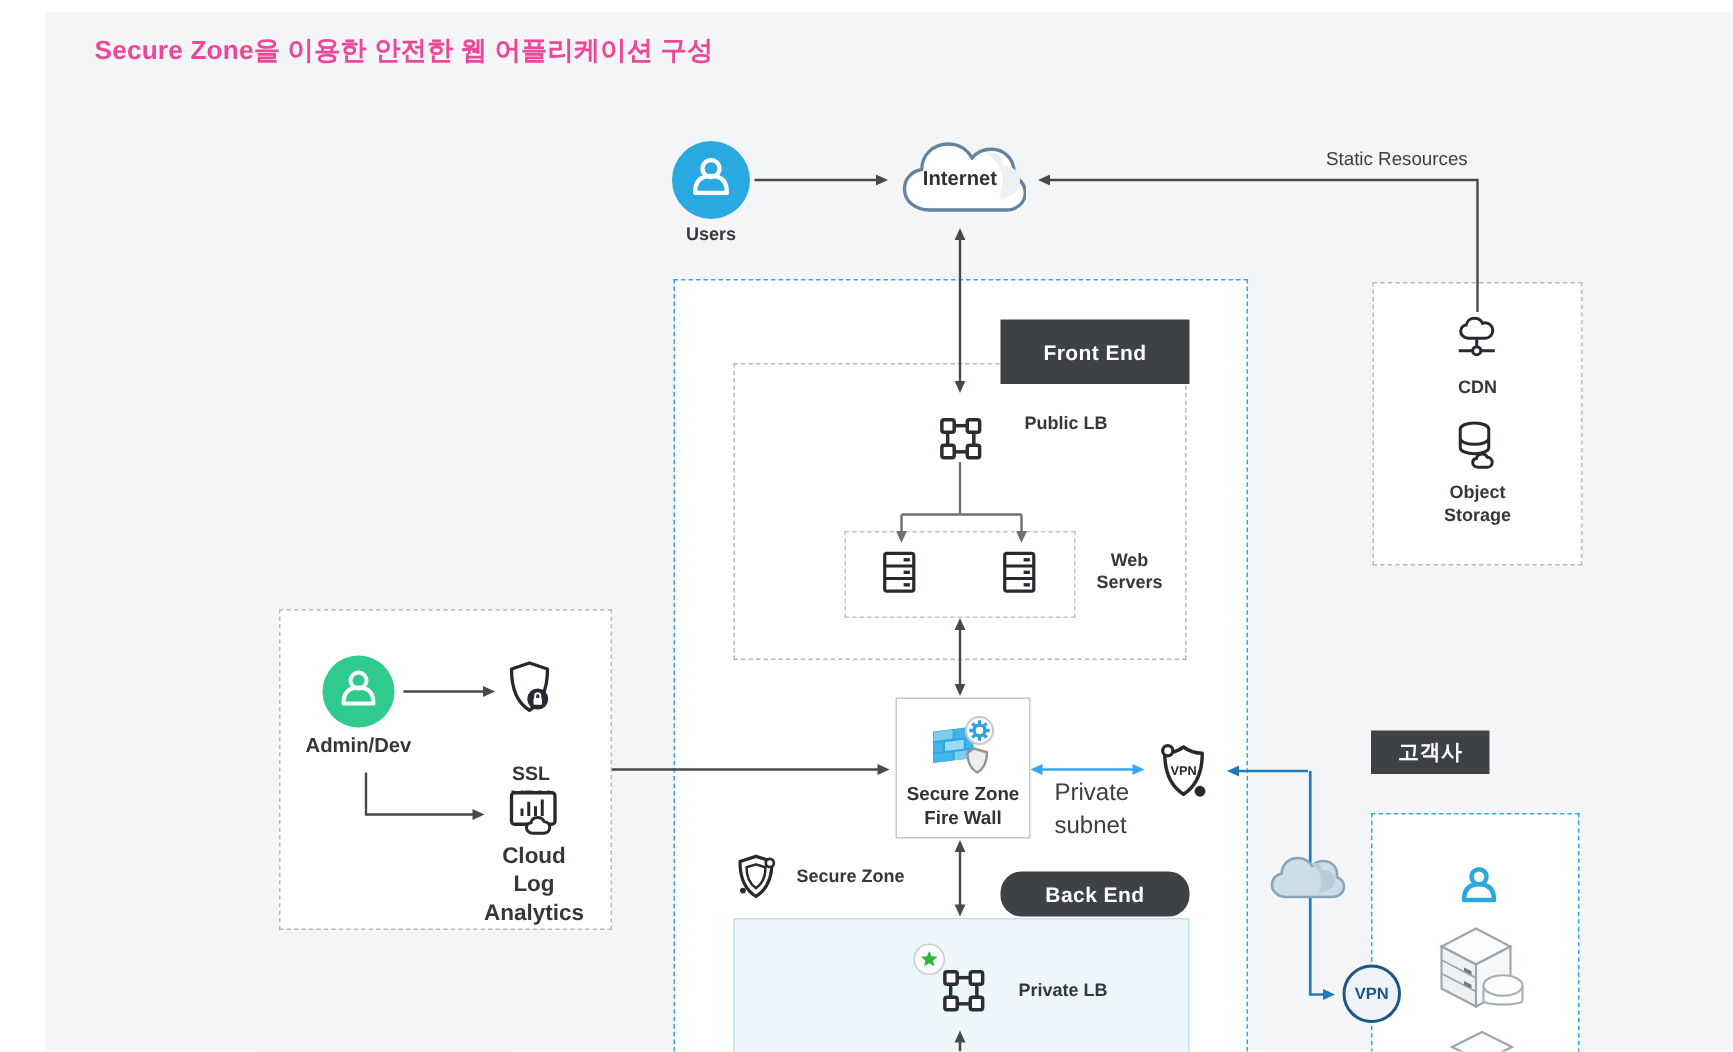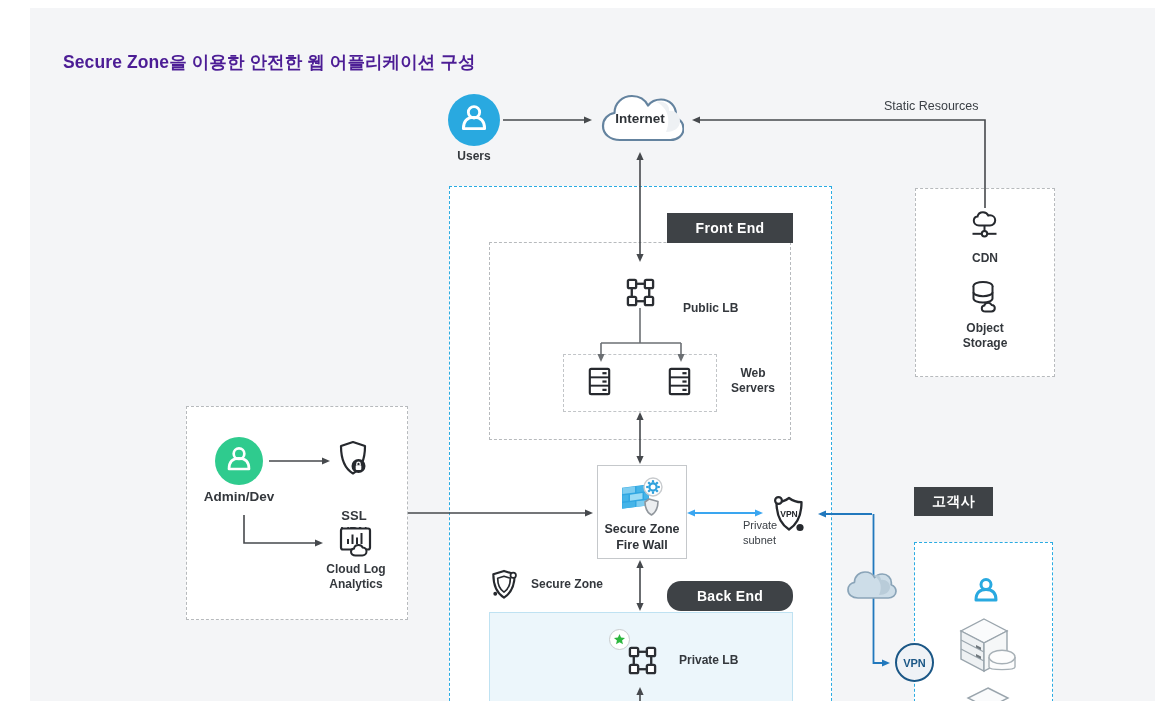--- a/index.html
+++ b/index.html
@@ -1,19 +1,19 @@
 <!DOCTYPE html>
 <html><head>
 <meta charset="utf-8">
 <style>
   * { margin:0; padding:0; box-sizing:border-box; }
   html,body { width:1155px; height:701px; background:#ffffff; font-family:"Liberation Sans", sans-serif; }
   #stage { position:relative; width:1155px; height:701px; overflow:hidden; }
   .bg { position:absolute; left:30px; top:8px; right:0; bottom:0; background:#f4f5f7; }
-  .title { position:absolute; left:63px; top:21px; font-size:17.5px; font-weight:700; color:#4c1d95; letter-spacing:.1px;margin-top:29px; }
+  .title { position:absolute; left:63px; top:21px; font-size:17.5px; font-weight:700; color:#ec4899; letter-spacing:.1px; }
   .ml { white-space:pre-line; }
 
   
   .boxw { position:absolute; background:#ffffff; }
   .dash-gray { border:1.5px dashed #b7babd; }
   .dash-blue { border:1.5px dashed #2aabe2; }.z2{z-index:2}.z3{z-index:3}
 
   .badge { position:absolute; background:#3e4246; color:#ffffff; font-size:14px; font-weight:600;
            display:flex; align-items:center; justify-content:center; letter-spacing:.3px; z-index:6; }
 
@@ -52,21 +52,21 @@
   <div class="title">Secure Zone을 이용한 안전한 웹 어플리케이션 구성</div>
 
   <div class="boxw dash-blue z2" style="left:449px; top:186px; width:383px; height:530px;"></div>
   <div class="boxw dash-gray z3" style="left:489px; top:242px; width:302px; height:198px;"></div>
   <div class="boxw z3" style="left:563px; top:354px; width:154px; height:58px; border:1.5px dashed #c2c5c8;"></div>
   <div class="backend"></div>
   <div class="boxw dash-gray z3" style="left:186px; top:406px; width:222px; height:214px;"></div>
   <div class="boxw dash-gray z3" style="left:915px; top:188px; width:140px; height:189px;"></div>
   <div class="boxw dash-blue z3" style="left:914px; top:542px; width:139px; height:165px;"></div>
 
-  <div class="badge" style="left:667px; top:213px; width:126px; height:30px;">Front End</div>
+  <div class="badge" style="left:667px; top:213px; width:126px; height:43px;">Front End</div>
   <div class="badge" style="left:667px; top:581px; width:126px; height:30px;border-radius:14px;">Back End</div>
   <div class="badge" style="left:914px; top:487px; width:79px; height:29px;">고객사</div>
 
   <svg class="connectors" width="1155" height="701">
     <g stroke="#46494d" stroke-width="1.6" fill="none">
       <path d="M503 120 H585"></path>
       <path d="M985 208 V120 H699"></path>
       <path d="M640 159 V255"></path>
       <path d="M640 419 V457"></path>
       <path d="M640 567 V604"></path>
@@ -140,21 +140,21 @@
 
   <span class="icon" style="left:625px; top:277px;">
     <svg width="31" height="31" viewBox="0 0 32 32">
       <rect x="7" y="7" width="18" height="18" fill="none" stroke="#2b2e33" stroke-width="2.4"></rect>
       <rect x="3" y="3" width="8.5" height="8.5" rx="1.5" fill="#ffffff" stroke="#2b2e33" stroke-width="2.4"></rect>
       <rect x="20.5" y="3" width="8.5" height="8.5" rx="1.5" fill="#ffffff" stroke="#2b2e33" stroke-width="2.4"></rect>
       <rect x="3" y="20.5" width="8.5" height="8.5" rx="1.5" fill="#ffffff" stroke="#2b2e33" stroke-width="2.4"></rect>
       <rect x="20.5" y="20.5" width="8.5" height="8.5" rx="1.5" fill="#ffffff" stroke="#2b2e33" stroke-width="2.4"></rect>
     </svg>
   </span>
-  <div class="node-label" style="left:667px; top:301px;padding-left:16px;">Public LB</div>
+  <div class="node-label" style="left:667px; top:275px;padding-left:16px;">Public LB</div>
 
   <span class="icon" style="left:584px; top:366px;">
     <svg width="31" height="31" viewBox="0 0 32 32">
       <rect x="6" y="3" width="20" height="26" rx="1.5" fill="none" stroke="#26292e" stroke-width="2.2"></rect>
       <line x1="6" y1="11.7" x2="26" y2="11.7" stroke="#26292e" stroke-width="2"></line>
       <line x1="6" y1="20.3" x2="26" y2="20.3" stroke="#26292e" stroke-width="2"></line>
       <rect x="19" y="6.3" width="4.3" height="2.3" fill="#26292e"></rect>
       <rect x="19" y="14.9" width="4.3" height="2.3" fill="#26292e"></rect>
       <rect x="19" y="23.5" width="4.3" height="2.3" fill="#26292e"></rect>
     </svg>
@@ -197,21 +197,21 @@
             <line x1="37.1" y1="15.1" x2="38.8" y2="16.8"></line>
           <line x1="38.8" y1="7.2" x2="37.1" y2="8.9"></line>
             <line x1="30.9" y1="15.1" x2="29.2" y2="16.8"></line>
         </g>
       </svg>
     </span>
     <div class="fwlabel ml">Secure Zone
 Fire Wall</div>
   </div>
 
-  <div class="node-label lab-med ml" style="left:743px; top:518px; font-size:11px; line-height:1.35;">Private
+  <div class="node-label lab-med ml" style="left:703px; top:518px; font-size:16px; line-height:1.35;">Private
 subnet</div>
 
   <span class="icon" style="left:766px; top:494px;">
     <svg width="46" height="42" viewBox="0 0 46 42">
       <path d="M23 4 C27 7 31.5 8.2 35.5 8.2 C35.5 19 32.5 29.5 23 35.5 C13.5 29.5 10.5 19 10.5 8.2 C14.5 8.2 19 7 23 4 Z" fill="#ffffff" stroke="#26292e" stroke-width="2.3" stroke-linejoin="round"></path>
       <text x="23" y="22.5" text-anchor="middle" font-size="8.5" font-weight="bold" fill="#26292e" font-family="Liberation Sans, sans-serif">VPN</text>
       <circle cx="12.5" cy="6.5" r="3.4" fill="#ffffff" stroke="#26292e" stroke-width="2.2"></circle>
       <circle cx="34" cy="33.5" r="3.6" fill="#26292e"></circle>
     </svg>
   </span>
@@ -267,21 +267,21 @@
       <rect x="3" y="2.5" width="29" height="21" rx="2" fill="#ffffff" stroke="#26292e" stroke-width="2.2"></rect>
       <g stroke="#26292e" stroke-width="2">
         <line x1="10" y1="18" x2="10" y2="13"></line>
         <line x1="14.5" y1="18" x2="14.5" y2="8.5"></line>
         <line x1="19" y1="18" x2="19" y2="11.5"></line>
         <line x1="23.5" y1="18" x2="23.5" y2="7"></line>
       </g>
       <path d="M17.5 29.5 C14.8 29.5 13 27.9 13 25.8 C13 24 14.3 22.7 16 22.5 C16.4 20.4 18.2 19 20.5 19 C22.4 19 24 20 24.7 21.6 C26.8 21.8 28.5 23.3 28.5 25.5 C28.5 27.8 26.7 29.5 24.3 29.5 Z" fill="#ffffff" stroke="#26292e" stroke-width="2"></path>
     </svg>
   </span>
-  <div class="node-label center ml" style="left:320px; top:562px; width:72px; font-size:12px;">Cloud Log
+  <div class="node-label center ml" style="left:320px; top:562px; width:72px; font-size:15px;">Cloud Log
 Analytics</div>
 
   <span class="icon" style="left:969px; top:211px;">
     <svg width="32" height="34" viewBox="0 0 32 34">
       <path d="M10 14.5 C7 14.5 4.8 12.4 4.8 9.8 C4.8 7.5 6.4 5.9 8.5 5.6 C9 3 11.2 1.2 14 1.2 C16.4 1.2 18.4 2.5 19.3 4.5 C19.8 4.3 20.4 4.2 21 4.2 C23.8 4.2 26.2 6.4 26.2 9.3 C26.2 12.2 23.8 14.5 21 14.5 Z" fill="#ffffff" stroke="#26292e" stroke-width="2"></path>
       <line x1="15.5" y1="14.5" x2="15.5" y2="20" stroke="#26292e" stroke-width="2"></line>
       <circle cx="15.5" cy="22.8" r="2.7" fill="#ffffff" stroke="#26292e" stroke-width="2"></circle>
       <line x1="3.5" y1="22.8" x2="12.4" y2="22.8" stroke="#26292e" stroke-width="2"></line>
       <line x1="18.6" y1="22.8" x2="27.5" y2="22.8" stroke="#26292e" stroke-width="2"></line>
     </svg>

